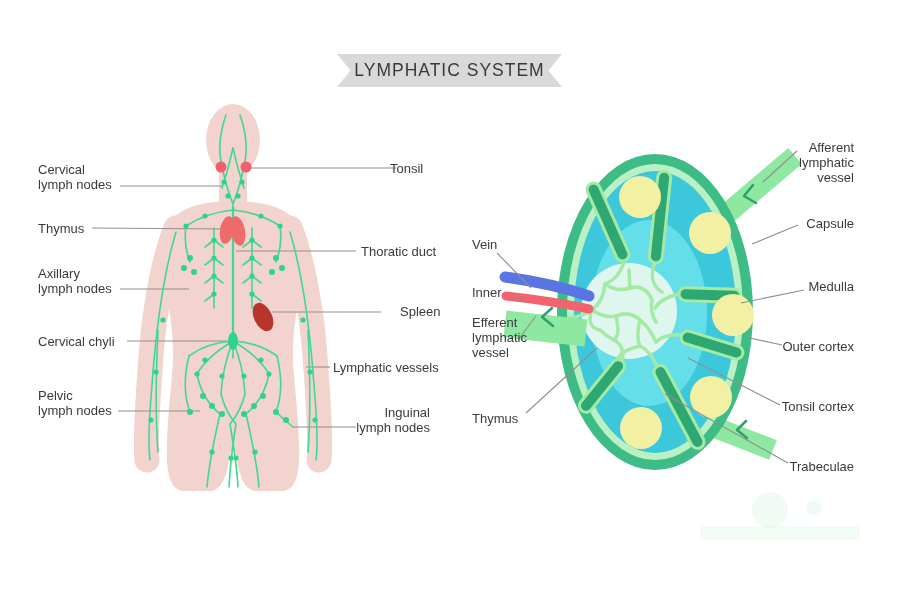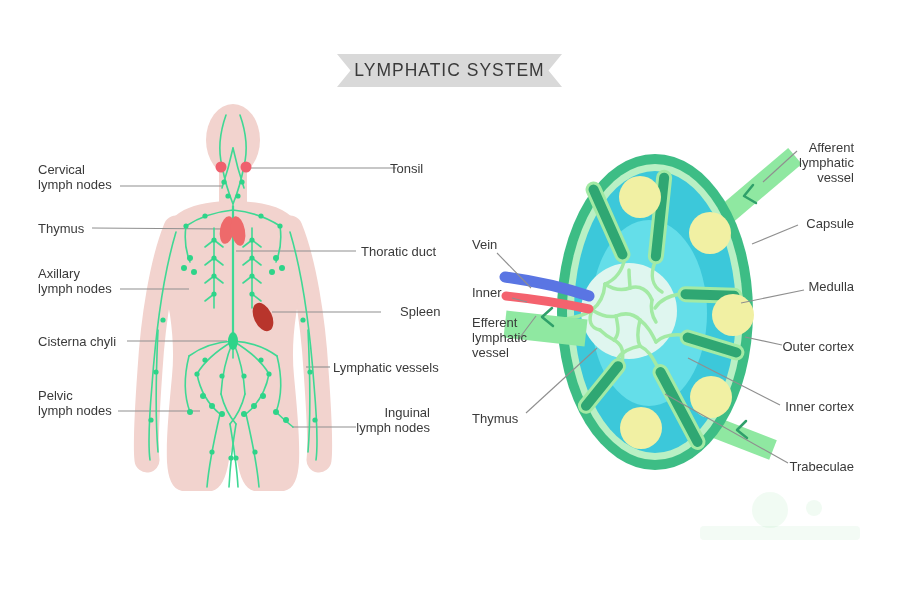--- a/index.html
+++ b/index.html
@@ -264,37 +264,37 @@
       <line x1="518" y1="340" x2="536" y2="316"></line>
       <line x1="526" y1="413" x2="597" y2="348"></line>
     </g>
   </svg>
 
   <div class="lbl" style="left:38px;top:162px">Cervical
 lymph nodes</div>
   <div class="lbl" style="left:38px;top:221px">Thymus</div>
   <div class="lbl" style="left:38px;top:266px">Axillary
 lymph nodes</div>
-  <div class="lbl" style="left:38px;top:334px">Cisterna chyli</div>
+  <div class="lbl" style="left:38px;top:334px">Cervical chyli</div>
   <div class="lbl" style="left:38px;top:388px">Pelvic
 lymph nodes</div>
   <div class="lbl" style="left:390px;top:161px">Tonsil</div>
   <div class="lbl" style="left:361px;top:244px">Thoratic duct</div>
   <div class="lbl" style="left:400px;top:304px">Spleen</div>
   <div class="lbl" style="left:333px;top:360px">Lymphatic vessels</div>
   <div class="lbl r" style="left:352px;top:405px;width:78px">Inguinal
 lymph nodes</div>
 
   <div class="lbl r" style="left:778px;top:140px;width:76px">Afferent
 lymphatic
 vessel</div>
   <div class="lbl r" style="left:794px;top:216px;width:60px">Capsule</div>
   <div class="lbl r" style="left:794px;top:279px;width:60px">Medulla</div>
   <div class="lbl r" style="left:769px;top:339px;width:85px">Outer cortex</div>
-  <div class="lbl r" style="left:769px;top:399px;width:85px">Inner cortex</div>
+  <div class="lbl r" style="left:769px;top:399px;width:85px">Tonsil cortex</div>
   <div class="lbl r" style="left:769px;top:459px;width:85px">Trabeculae</div>
   <div class="lbl" style="left:472px;top:237px">Vein</div>
   <div class="lbl" style="left:472px;top:285px">Inner</div>
   <div class="lbl" style="left:472px;top:315px">Efferent
 lymphatic
 vessel</div>
   <div class="lbl" style="left:472px;top:411px">Thymus</div>
 
   <div>
     <div class="wm" style="left:752px;top:492px;width:36px;height:36px"></div>

